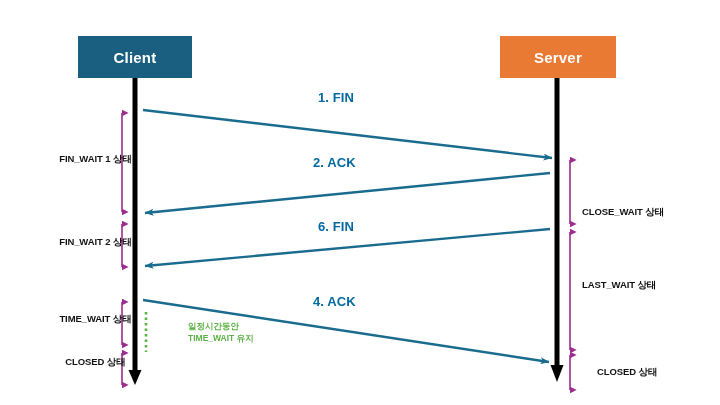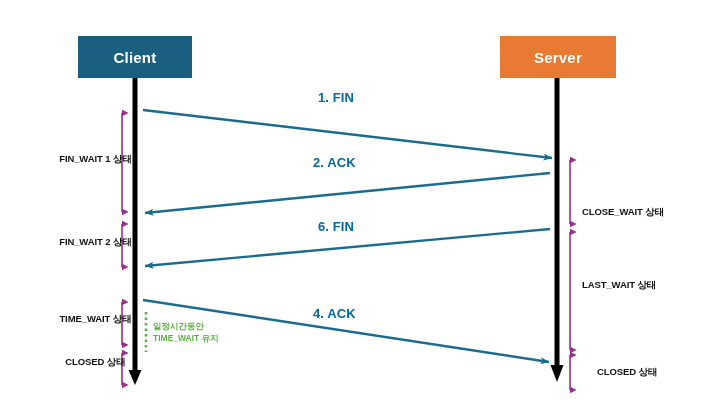--- a/index.html
+++ b/index.html
@@ -73,20 +73,21 @@
     white-space: nowrap;
     letter-spacing: 0.1px;
   }
   .note-text {
     position: absolute;
     font-size: 8.5px;
     font-weight: bold;
     color: #5cb245;
     line-height: 1.45;
     white-space: nowrap;
+    margin-left: 35px;
   }
 </style>
 </head>
 <body>
 
 <div id="diagram-root">
 
   <svg id="diagram-svg" viewBox="0 0 720 405" xmlns="http://www.w3.org/2000/svg">
     <defs>
       <marker id="arrow-msg" markerWidth="9" markerHeight="7" refX="8.6" refY="3.5" orient="auto" markerUnits="userSpaceOnUse">
@@ -156,21 +157,21 @@
   <div class="actor-box" id="actor-client">
     <span>Client</span>
   </div>
   <div class="actor-box" id="actor-server">
     <span>Server</span>
   </div>
 
   <div class="msg-label" style="left:318px; top:90px;">1. FIN</div>
   <div class="msg-label" style="left:313px; top:155px;">2. ACK</div>
   <div class="msg-label" style="left:318px; top:219px;">6. FIN</div>
-  <div class="msg-label" style="left:313px; top:306px;">4. ACK</div>
+  <div class="msg-label" style="left:313px; top:294px;">4. ACK</div>
 
   <div class="state-label right-aligned" style="left:0px; top:153px; width:113px;">FIN_WAIT 1 상태</div>
   <div class="state-label right-aligned" style="left:0px; top:236px; width:113px;">FIN_WAIT 2 상태</div>
   <div class="state-label right-aligned" style="left:0px; top:313px; width:113px;">TIME_WAIT 상태</div>
   <div class="state-label right-aligned" style="left:0px; top:356px; width:113px;">CLOSED 상태</div>
 
   <div class="state-label" style="left:582px; top:186px;margin-top:20px;">CLOSE_WAIT 상태</div>
   <div class="state-label" style="left:582px; top:273px;margin-top:6px;">LAST_WAIT 상태</div>
   <div class="state-label" style="left:597px; top:366px;">CLOSED 상태</div>
 

